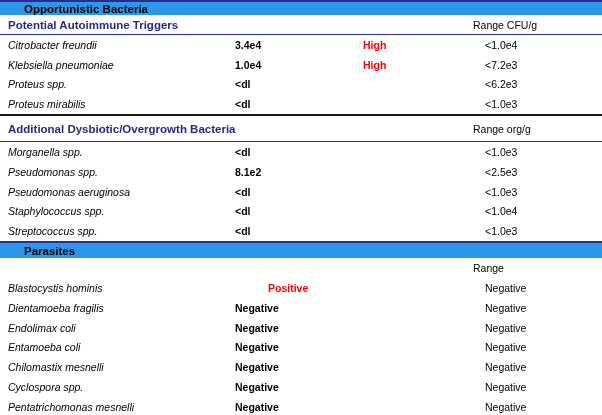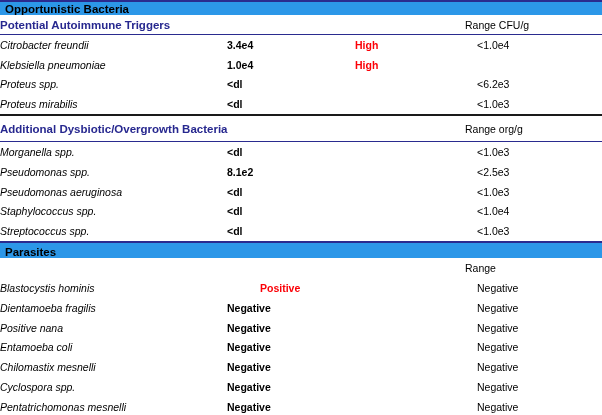--- a/index.html
+++ b/index.html
@@ -6,28 +6,29 @@
   html,body { background:#ffffff; }
   body {
     width:602px; height:415px; overflow:hidden;
     font-family:"Liberation Sans", sans-serif;
     color:#000;
   }
   .banner {
     height:15px;
     background:var(--barBlue);
     border-top:2px solid var(--ruleNavy);
-    display:flex; align-items:flex-end;
-    padding-left:5px;
+    display:flex; align-items:center;
+    padding-left:24px;
     font-size:11.5px; font-weight:bold; color:#000;
   }
   .banner.parasites { height:17px; }
   .grid {
     display:grid;
     grid-template-columns:227px 128px 110px 1fr;
+    padding-left:8px;
     align-items:center;
   }
   .group-header {
     height:20px;
     border-bottom:1px solid var(--ruleNavy);
   }
   .group-header .title {
     grid-column:1 / span 3;
     font-size:11.5px; font-weight:bold;
     color:var(--navy);
@@ -60,20 +61,21 @@
 <div class="grid row">
   <span class="name">Citrobacter freundii</span>
   <span class="val">3.4e4</span>
   <span class="flag">High</span>
   <span class="range">&lt;1.0e4</span>
 </div>
 <div class="grid row">
   <span class="name">Klebsiella pneumoniae</span>
   <span class="val">1.0e4</span>
   <span class="flag">High</span>
+  <span class="range">&lt;7.2e3</span>
 </div>
 <div class="grid row">
   <span class="name">Proteus spp.</span>
   <span class="val">&lt;dl</span>
   <span class="flag"></span>
   <span class="range">&lt;6.2e3</span>
 </div>
 <div class="grid row">
   <span class="name">Proteus mirabilis</span>
   <span class="val">&lt;dl</span>
@@ -135,21 +137,21 @@
   <span class="flag"></span>
   <span class="range">Negative</span>
 </div>
 <div class="grid row">
   <span class="name">Dientamoeba fragilis</span>
   <span class="val">Negative</span>
   <span class="flag"></span>
   <span class="range">Negative</span>
 </div>
 <div class="grid row">
-  <span class="name">Positive nana</span>
+  <span class="name">Endolimax coli</span>
   <span class="val">Negative</span>
   <span class="flag"></span>
   <span class="range">Negative</span>
 </div>
 <div class="grid row">
   <span class="name">Entamoeba coli</span>
   <span class="val">Negative</span>
   <span class="flag"></span>
   <span class="range">Negative</span>
 </div>

